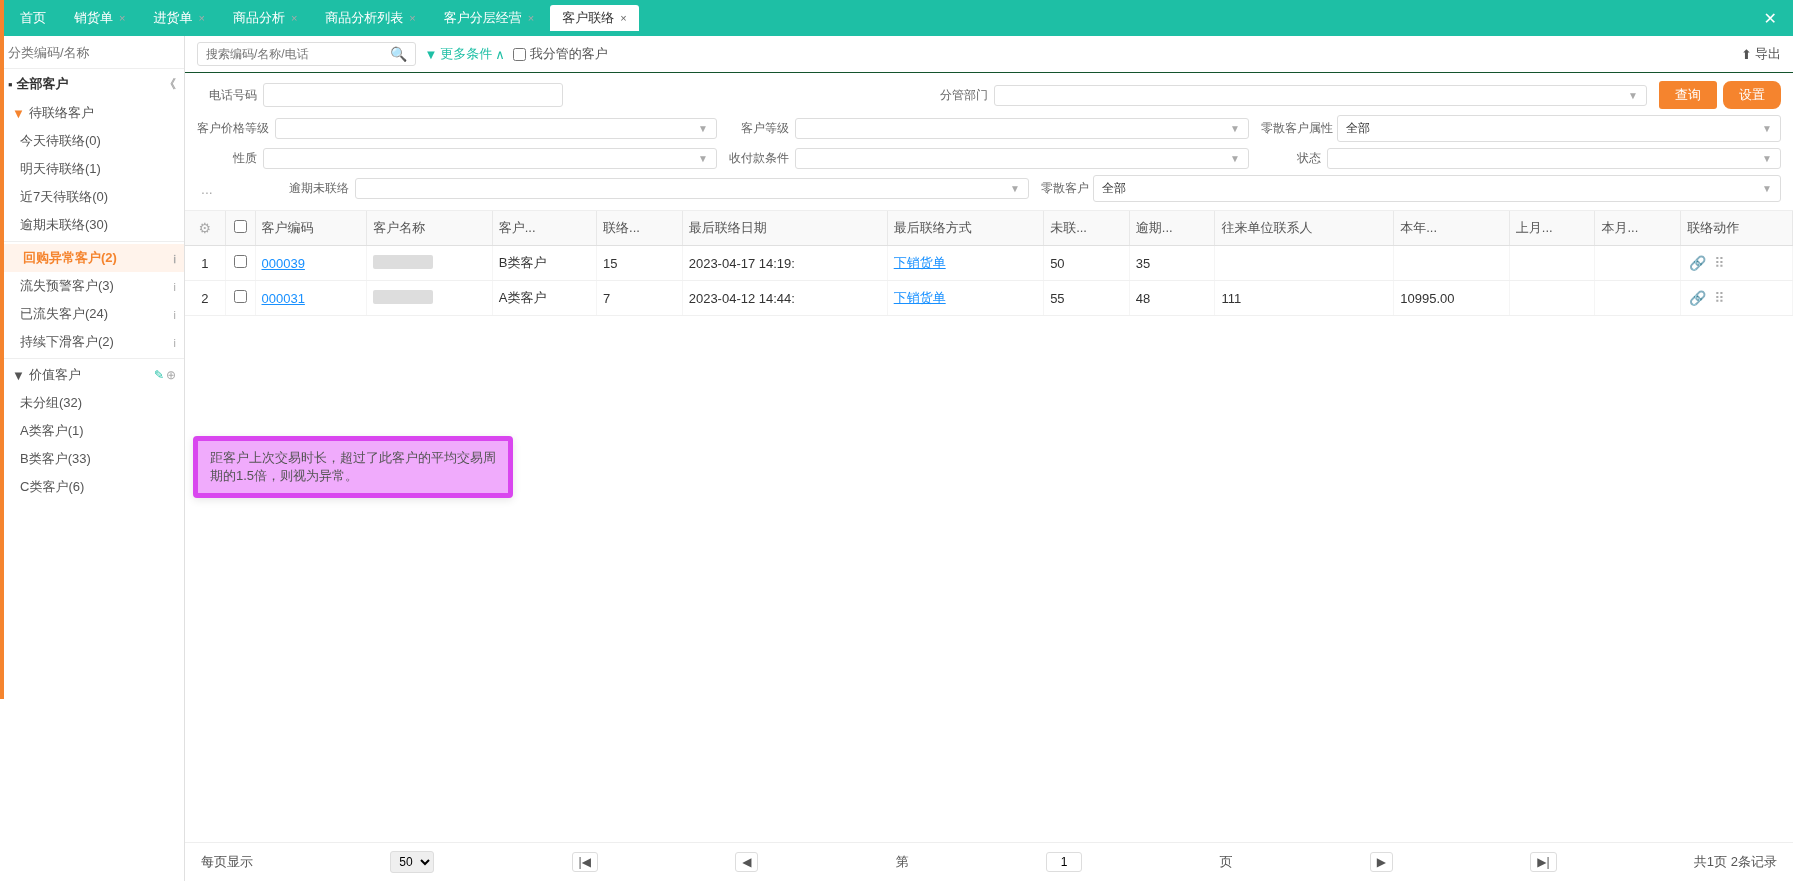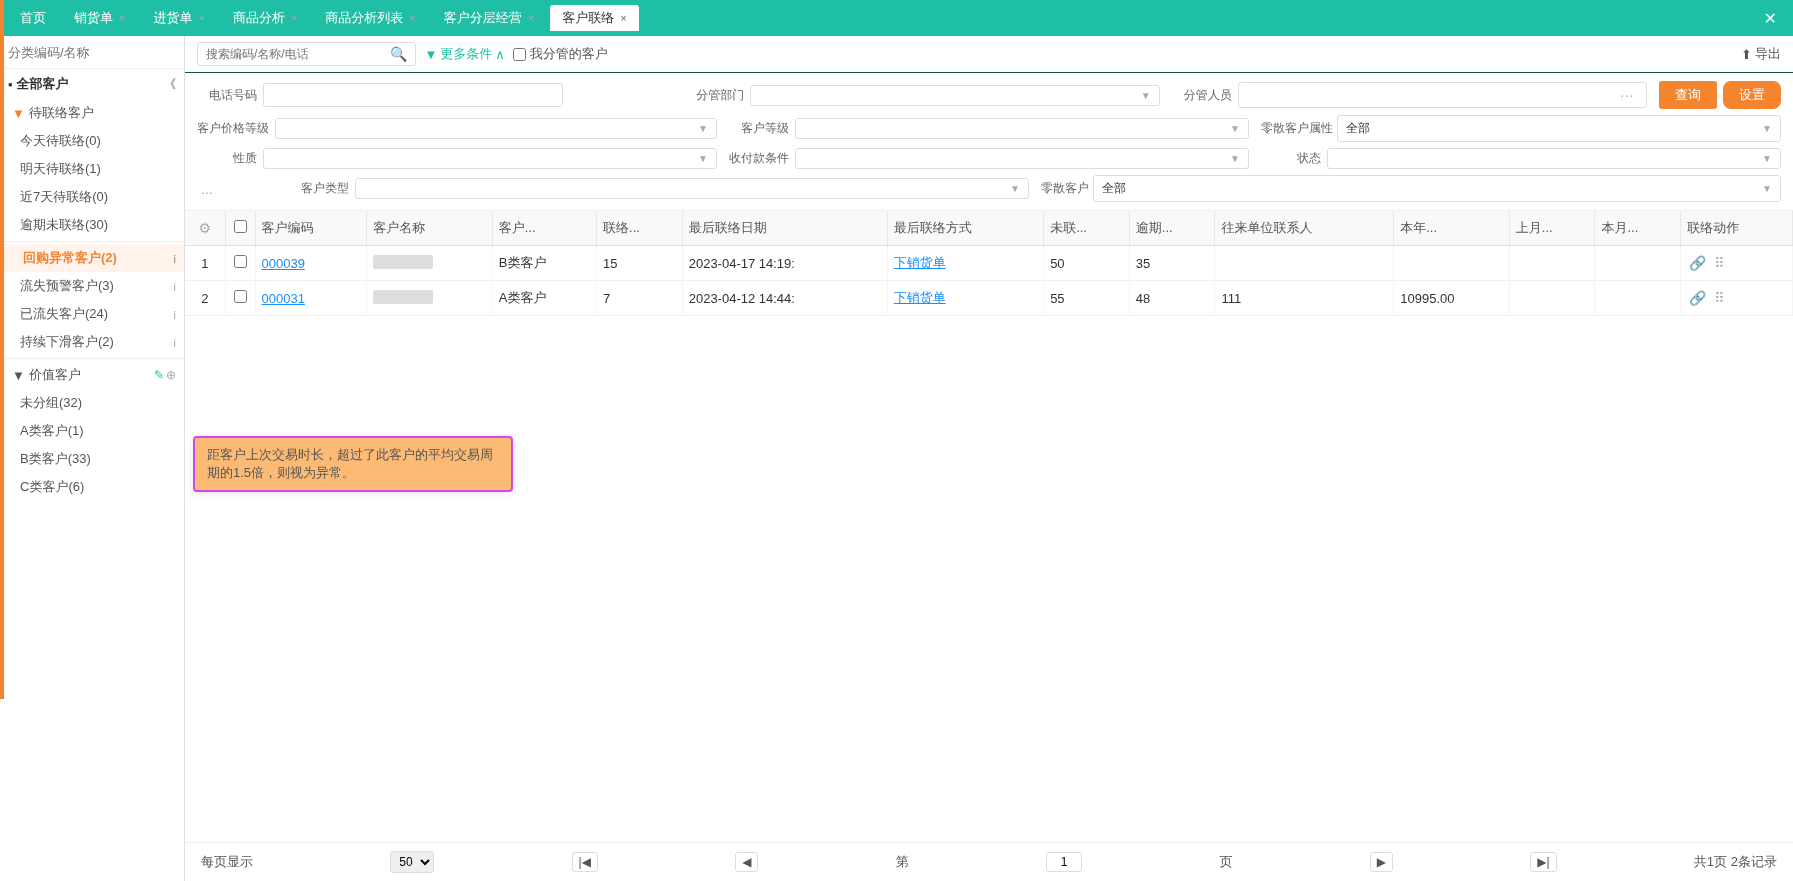--- a/index.html
+++ b/index.html
@@ -173,21 +173,21 @@
       background: none; border: 1px solid #ddd; border-radius: 3px;
       padding: 2px 6px; cursor: pointer; color: #555; font-size: 12px;
     }
     .page-num-input {
       border: 1px solid #ddd; border-radius: 3px; padding: 2px 4px;
       width: 36px; text-align: center; font-size: 12px;
     }
 
     
     .tooltip-box {
-      position: absolute; background: #fdba74; border: 2px solid #d946ef;
+      position: absolute; background: #f0abfc; border: 5px solid #d946ef;
       border-radius: 4px; padding: 8px 12px; font-size: 12px; color: #555;
       box-shadow: 0 2px 8px rgba(0,0,0,0.1); z-index: 100;
       left: 8px; top: 225px; max-width: 320px;
     }
 
     
     ::-webkit-scrollbar { width: 6px; height: 6px; }
     ::-webkit-scrollbar-track { background: #f0f0f0; }
     ::-webkit-scrollbar-thumb { background: #ccc; border-radius: 3px; }
   </style>
@@ -329,27 +329,20 @@
           <span class="filter-label">电话号码</span>
           <input class="filter-input" type="text" style="max-width: 300px;">
         </div>
         <div class="filter-field">
           <span class="filter-label">分管部门</span>
           <div class="filter-select">
             <span></span>
             <span class="arrow">▼</span>
           </div>
         </div>
-        <div class="filter-field">
-          <span class="filter-label">分管人员</span>
-          <div class="filter-select">
-            <span></span>
-            <span class="ellipsis-btn">···</span>
-          </div>
-        </div>
         <div class="filter-actions">
           <button class="btn-query">查询</button>
           <button class="btn-setting">设置</button>
         </div>
       </div>
 
       <div class="filter-row">
         <div class="filter-field">
           <span class="filter-label">客户价格等级</span>
           <div class="filter-select">
@@ -397,21 +390,21 @@
             <span class="arrow">▼</span>
           </div>
         </div>
       </div>
 
       <div class="filter-row">
         <div class="filter-field" style="max-width:80px;">
           <span class="ellipsis-btn">...</span>
         </div>
         <div class="filter-field">
-          <span class="filter-label">客户类型</span>
+          <span class="filter-label">逾期未联络</span>
           <div class="filter-select">
             <span></span>
             <span class="arrow">▼</span>
           </div>
         </div>
         <div class="filter-field">
           <div class="filter-select-inline">
             <span class="label-part">零散客户</span>
             <div class="filter-select" style="min-width:80px;">
               <span class="val-part">全部</span>

